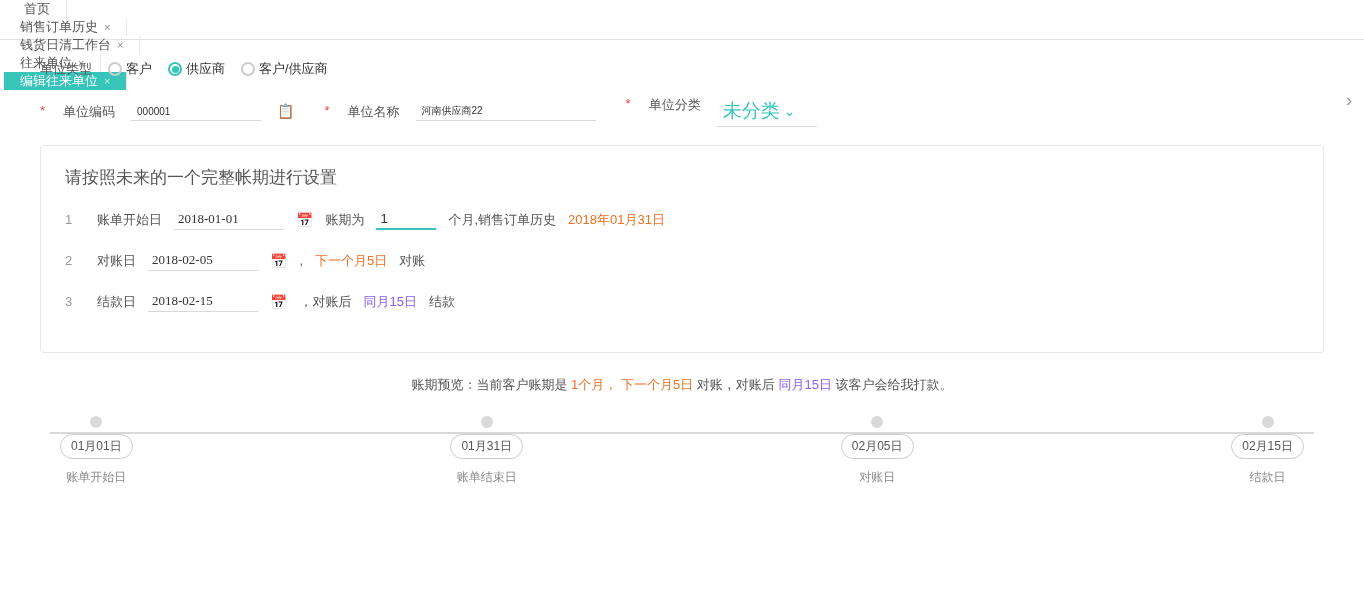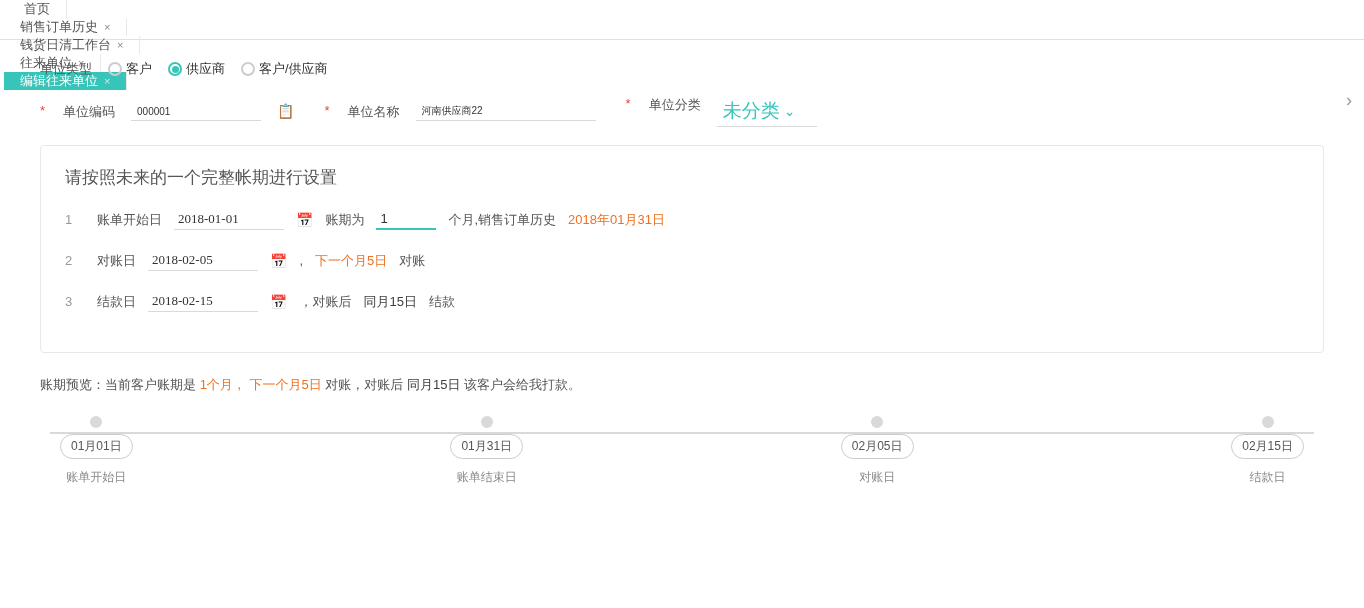--- a/index.html
+++ b/index.html
@@ -173,24 +173,24 @@
       border-bottom: 2px solid #36c5b8;
       outline: none;
       padding: 2px 4px;
       font-size: 13px;
       color: #333;
       width: 60px;
       background: transparent;
       text-align: left;
     }
     .highlight-orange { color: #f07020; }
-    .highlight-teal { color: #404040; }
-
-    
-    .preview-section { margin-top: 20px; }
+    .highlight-teal { color: #8b5cf6; }
+
+    
+    .preview-section { margin-top: 20px; text-align: center; }
     .preview-text { font-size: 13px; color: #555; margin-bottom: 20px; line-height: 1.8; }
     .timeline-line {
       position: absolute;
       top: 16px;
       left: 10px;
       right: 10px;
       height: 2px;
       background: #d9d9d9;
       z-index: 0;
     }

